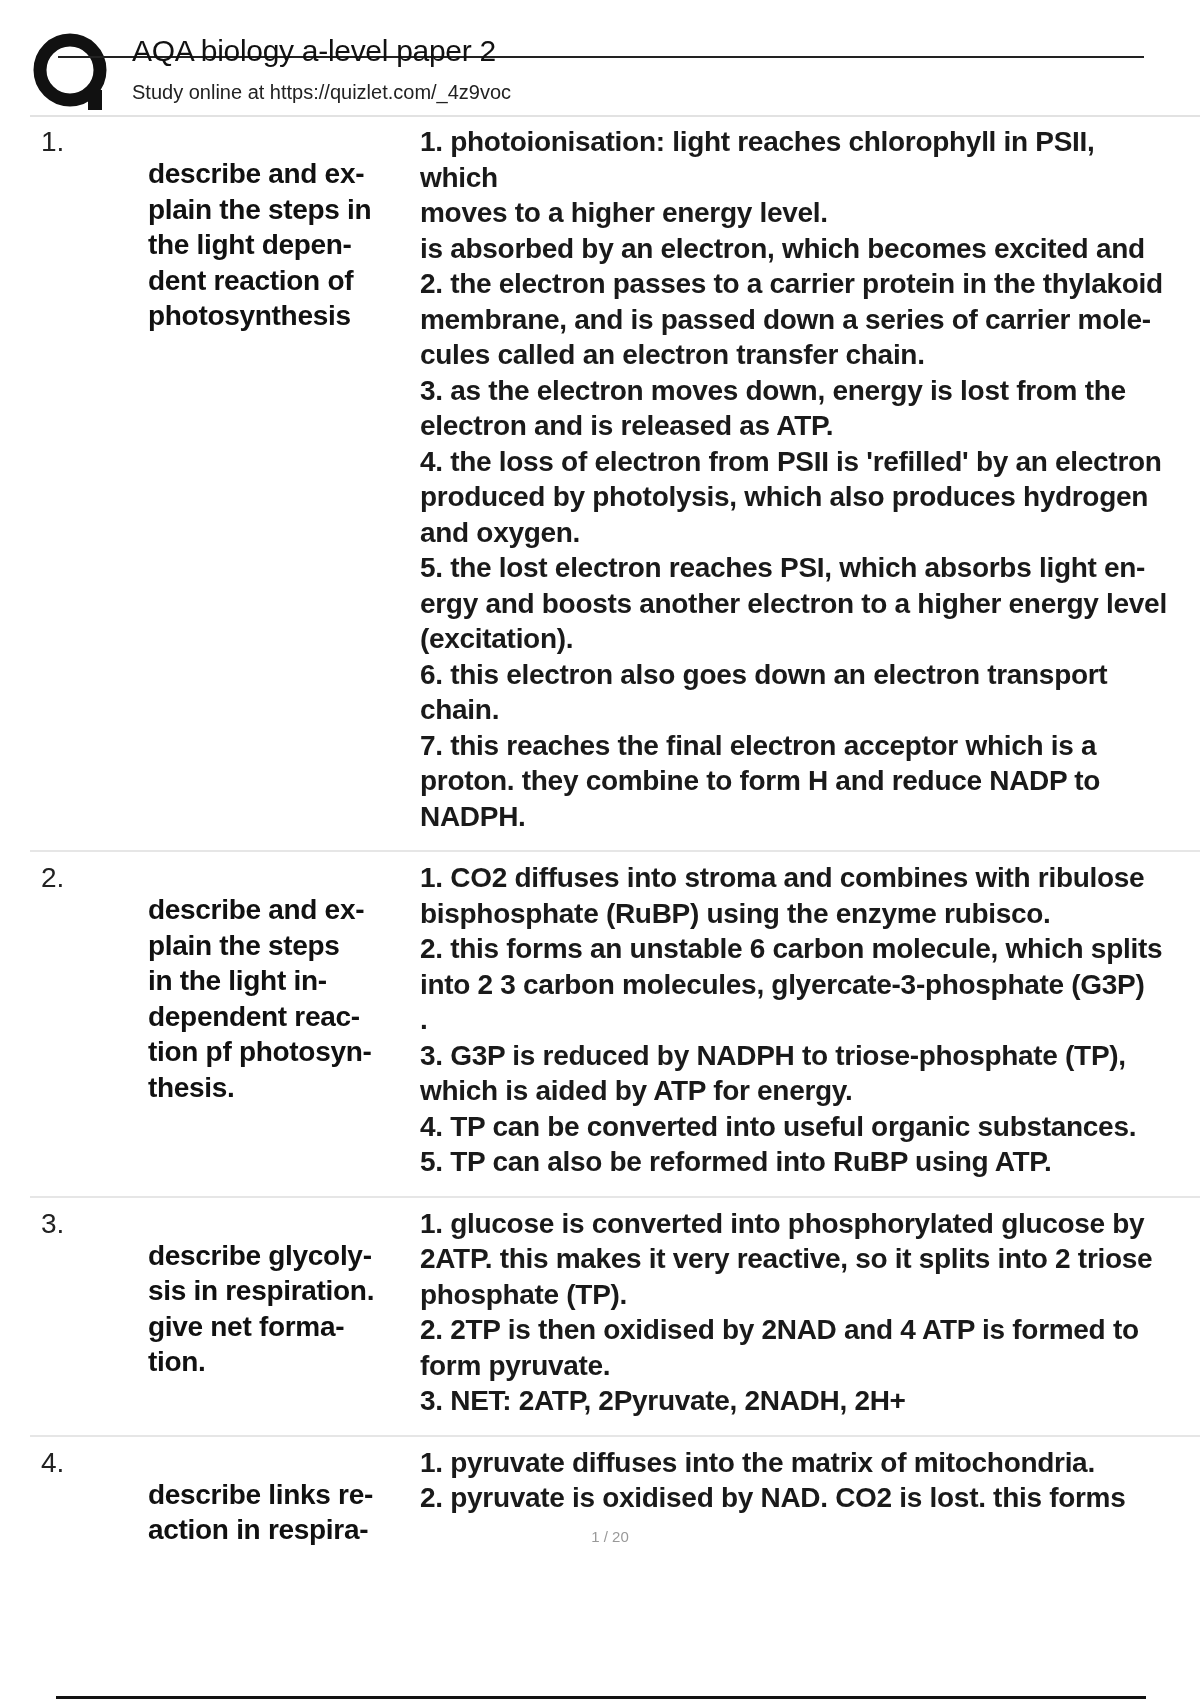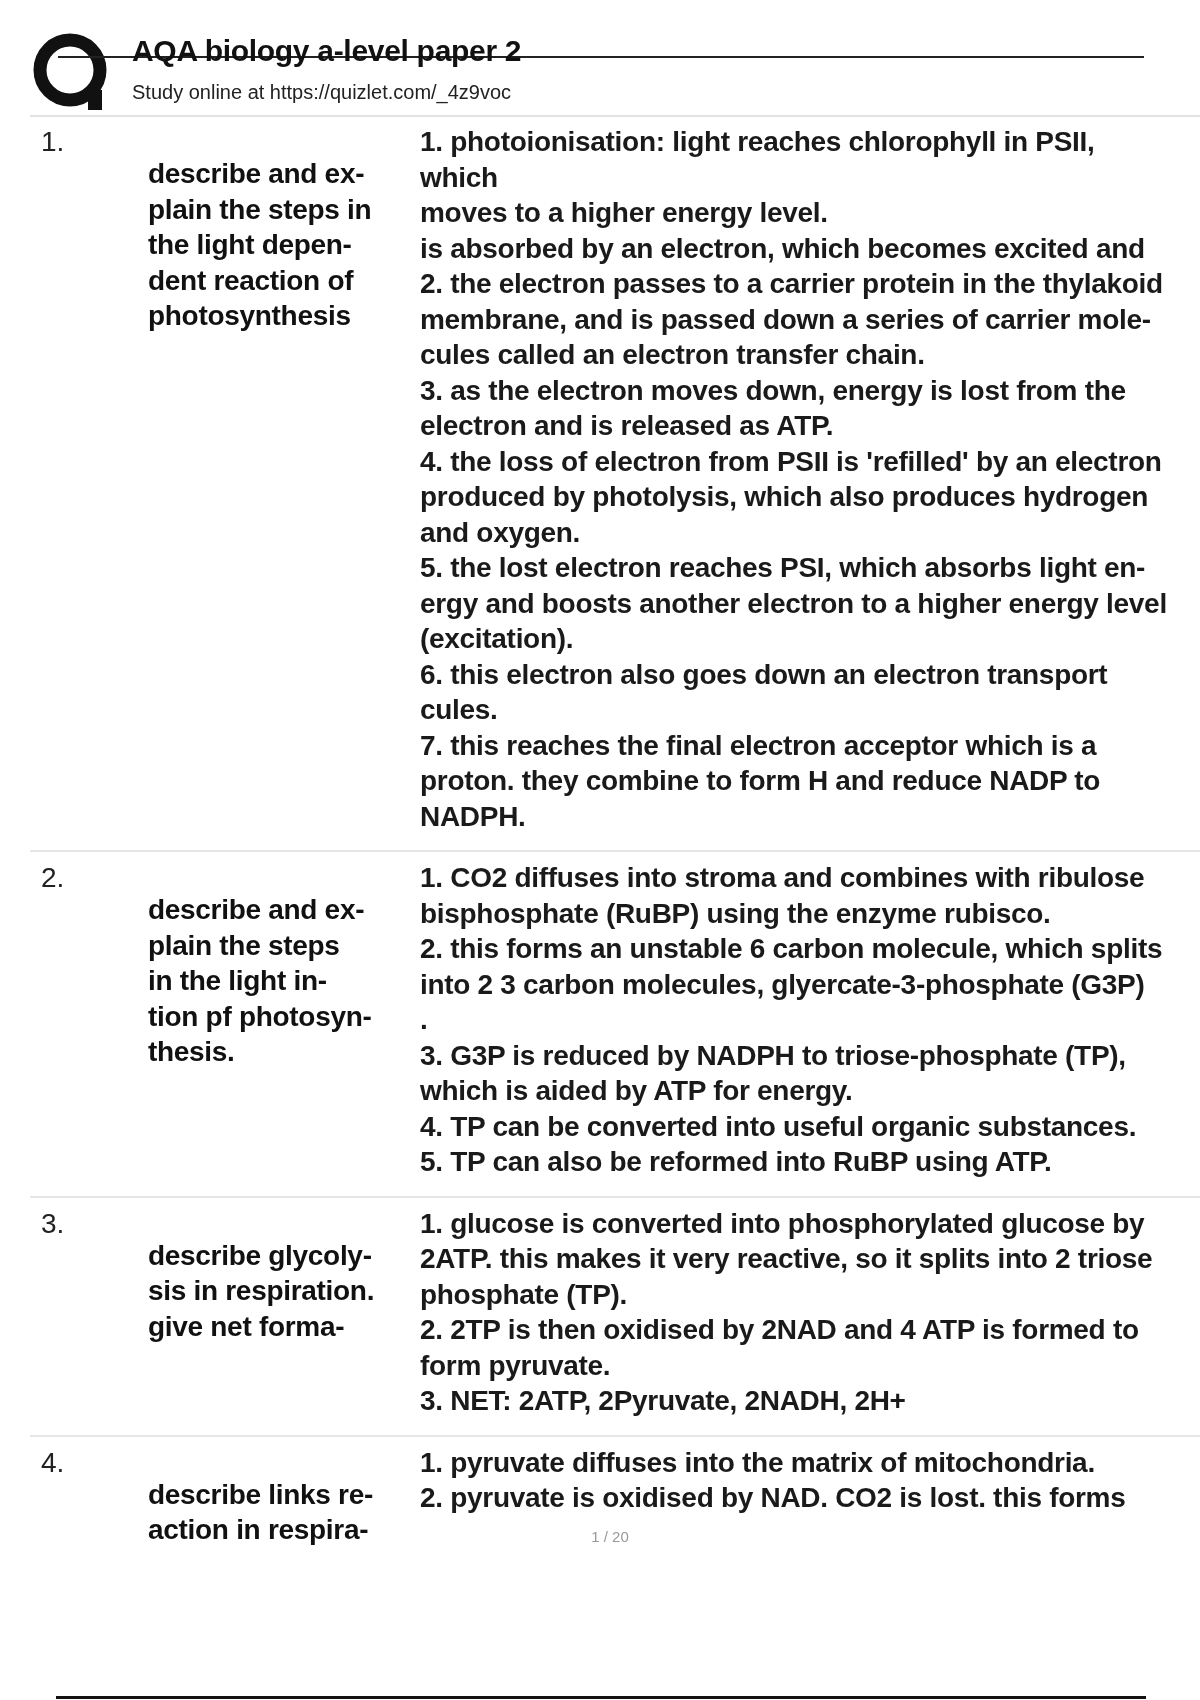--- a/index.html
+++ b/index.html
@@ -7,21 +7,21 @@
     width: 1200px; height: 1700px; position: relative; overflow: hidden;
     font-family: "Liberation Sans", sans-serif; color: #111;
   }
   .logo { position: absolute; left: 32px; top: 32px; width: 80px; height: 80px; }
   .header-rule {
     position: absolute; left: 58px; top: 56px; width: 1086px; height: 0;
     border-top: 2px solid #222;
   }
   .doc-title {
     position: absolute; left: 132px; top: 34px; margin: 0;
-    font-size: 30px; font-weight: bold; letter-spacing: -0.3px; color: #111;
+    font-size: 30px; font-weight: normal; letter-spacing: -0.3px; color: #111;
   }
   .doc-subtitle {
     position: absolute; left: 132px; top: 81px;
     font-size: 20px; color: #222;
   }
   .header-divider {
     position: absolute; left: 30px; right: 0; top: 115px; height: 2px; background: #e2e2e2;
   }
   .cards { position: absolute; left: 0; top: 116px; width: 1200px; }
   .card {
@@ -82,33 +82,34 @@
       <div>cules called an electron transfer chain.</div>
       <div>3. as the electron moves down, energy is lost from the</div>
       <div>electron and is released as ATP.</div>
       <div>4. the loss of electron from PSII is 'refilled' by an electron</div>
       <div>produced by photolysis, which also produces hydrogen</div>
       <div>and oxygen.</div>
       <div>5. the lost electron reaches PSI, which absorbs light en-</div>
       <div>ergy and boosts another electron to a higher energy level</div>
       <div>(excitation).</div>
       <div>6. this electron also goes down an electron transport</div>
-      <div>cules.</div>
+      <div>chain.</div>
       <div>7. this reaches the final electron acceptor which is a</div>
       <div>proton. they combine to form H and reduce NADP to</div>
       <div>NADPH.</div>
     </div>
   </div>
 
   <div class="card">
     <div class="num">2.</div>
     <div class="term">
       <div>describe and ex-</div>
       <div>plain the steps</div>
       <div>in the light in-</div>
+      <div>dependent reac-</div>
       <div>tion pf photosyn-</div>
       <div>thesis.</div>
     </div>
     <div class="def">
       <div>1. CO2 diffuses into stroma and combines with ribulose</div>
       <div>bisphosphate (RuBP) using the enzyme rubisco.</div>
       <div>2. this forms an unstable 6 carbon molecule, which splits</div>
       <div>into 2 3 carbon molecules, glyercate-3-phosphate (G3P)</div>
       <div>.</div>
       <div>3. G3P is reduced by NADPH to triose-phosphate (TP),</div>
@@ -117,20 +118,21 @@
       <div>5. TP can also be reformed into RuBP using ATP.</div>
     </div>
   </div>
 
   <div class="card">
     <div class="num">3.</div>
     <div class="term">
       <div>describe glycoly-</div>
       <div>sis in respiration.</div>
       <div>give net forma-</div>
+      <div>tion.</div>
     </div>
     <div class="def">
       <div>1. glucose is converted into phosphorylated glucose by</div>
       <div>2ATP. this makes it very reactive, so it splits into 2 triose</div>
       <div>phosphate (TP).</div>
       <div>2. 2TP is then oxidised by 2NAD and 4 ATP is formed to</div>
       <div>form pyruvate.</div>
       <div>3. NET: 2ATP, 2Pyruvate, 2NADH, 2H+</div>
     </div>
   </div>

